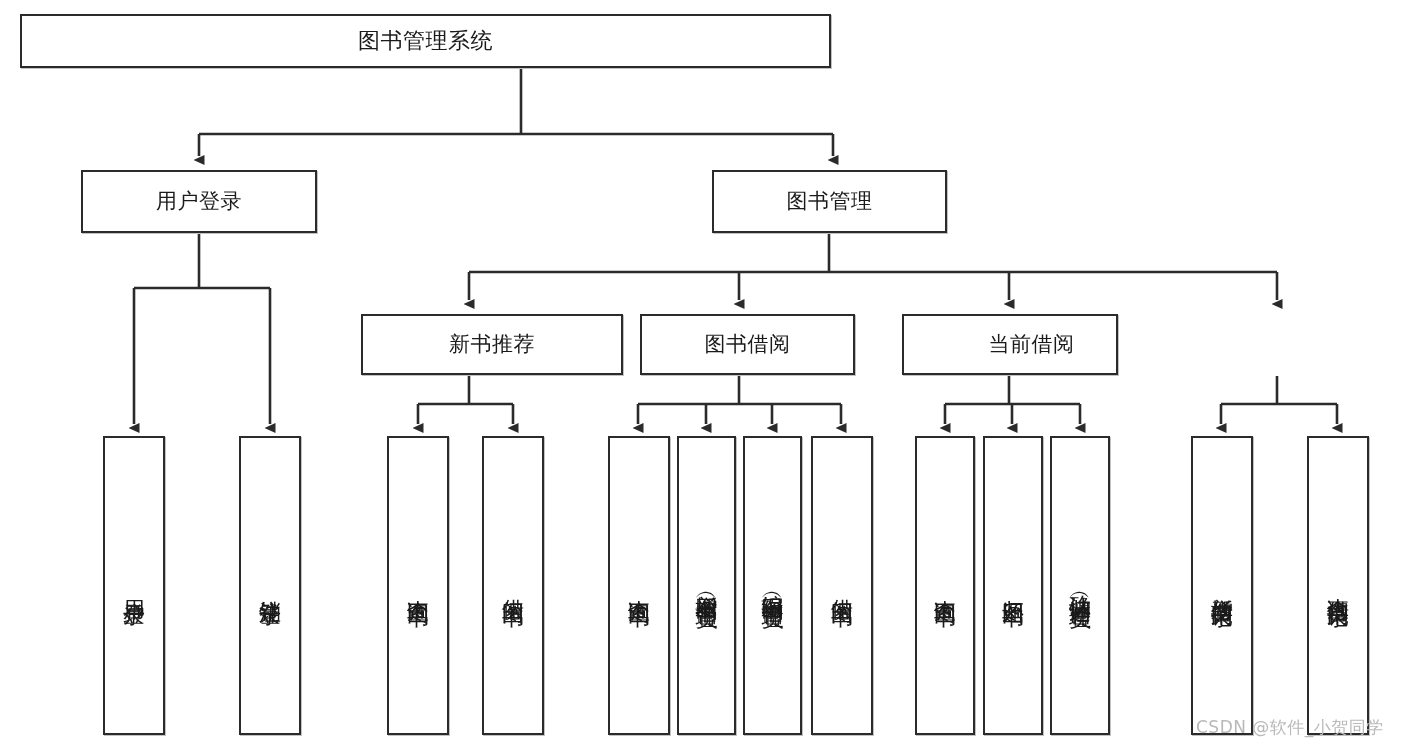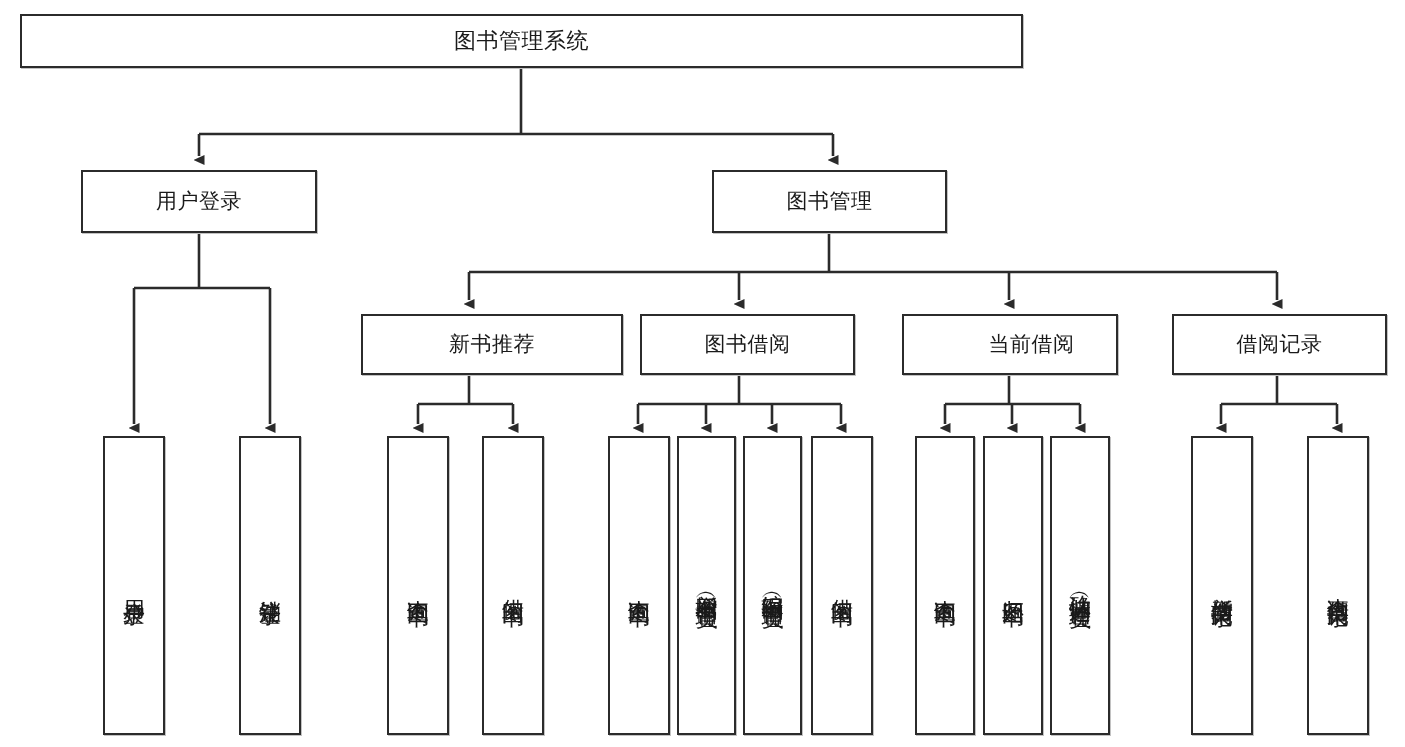--- a/index.html
+++ b/index.html
@@ -113,42 +113,39 @@
       <path d="M1012,404 L1012,424" marker-end="url(#arrow)"></path>
       <path d="M1080,404 L1080,424" marker-end="url(#arrow)"></path>
 
       <path d="M1277,376 L1277,404"></path>
       <path d="M1221,404 L1337,404"></path>
       <path d="M1221,404 L1221,424" marker-end="url(#arrow)"></path>
       <path d="M1337,404 L1337,424" marker-end="url(#arrow)"></path>
     </g>
   </svg>
 
-  <div class="node root" style="left:20px; top:14px; width:1003px; height:54px;">
+  <div class="node root" style="left:20px; top:14px; width:811px; height:54px;">
     <span class="lbl">图书管理系统</span>
   </div>
 
   <div class="node" style="left:81px; top:170px; width:236px; height:63px;">
     <span class="lbl">用户登录</span>
   </div>
   <div class="node" style="left:712px; top:170px; width:235px; height:63px;">
     <span class="lbl">图书管理</span>
   </div>
 
   <div class="node" style="left:361px; top:314px; width:262px; height:61px;">
     <span class="lbl">新书推荐</span>
   </div>
   <div class="node" style="left:640px; top:314px; width:215px; height:61px;">
     <span class="lbl">图书借阅</span>
   </div>
   <div class="node" style="left:902px; top:314px; width:216px; height:61px;padding-left:43px;">
     <span class="lbl">当前借阅</span>
-  </div>
-  <div class="node" style="left:1172px; top:314px; width:215px; height:61px;">
-    <span class="lbl">借阅记录</span>
   </div>
 
   <div class="node vert" style="left:103px; top:436px; width:62px; height:299px;">
     <span class="lbl">用户登录</span>
   </div>
   <div class="node vert" style="left:239px; top:436px; width:62px; height:299px;">
     <span class="lbl">注销登录</span>
   </div>
 
   <div class="node vert" style="left:387px; top:436px; width:62px; height:299px;">
@@ -181,14 +178,15 @@
     <span class="lbl">确认归还（管理员）</span>
   </div>
 
   <div class="node vert" style="left:1191px; top:436px; width:62px; height:299px;">
     <span class="lbl">新增借阅记录</span>
   </div>
   <div class="node vert" style="left:1307px; top:436px; width:62px; height:299px;">
     <span class="lbl">查询借阅记录</span>
   </div>
 
+  <div class="watermark" style="left:1196px; top:716px;">CSDN @软件_小贺同学</div>
 
 </div>
 
 </body></html>

